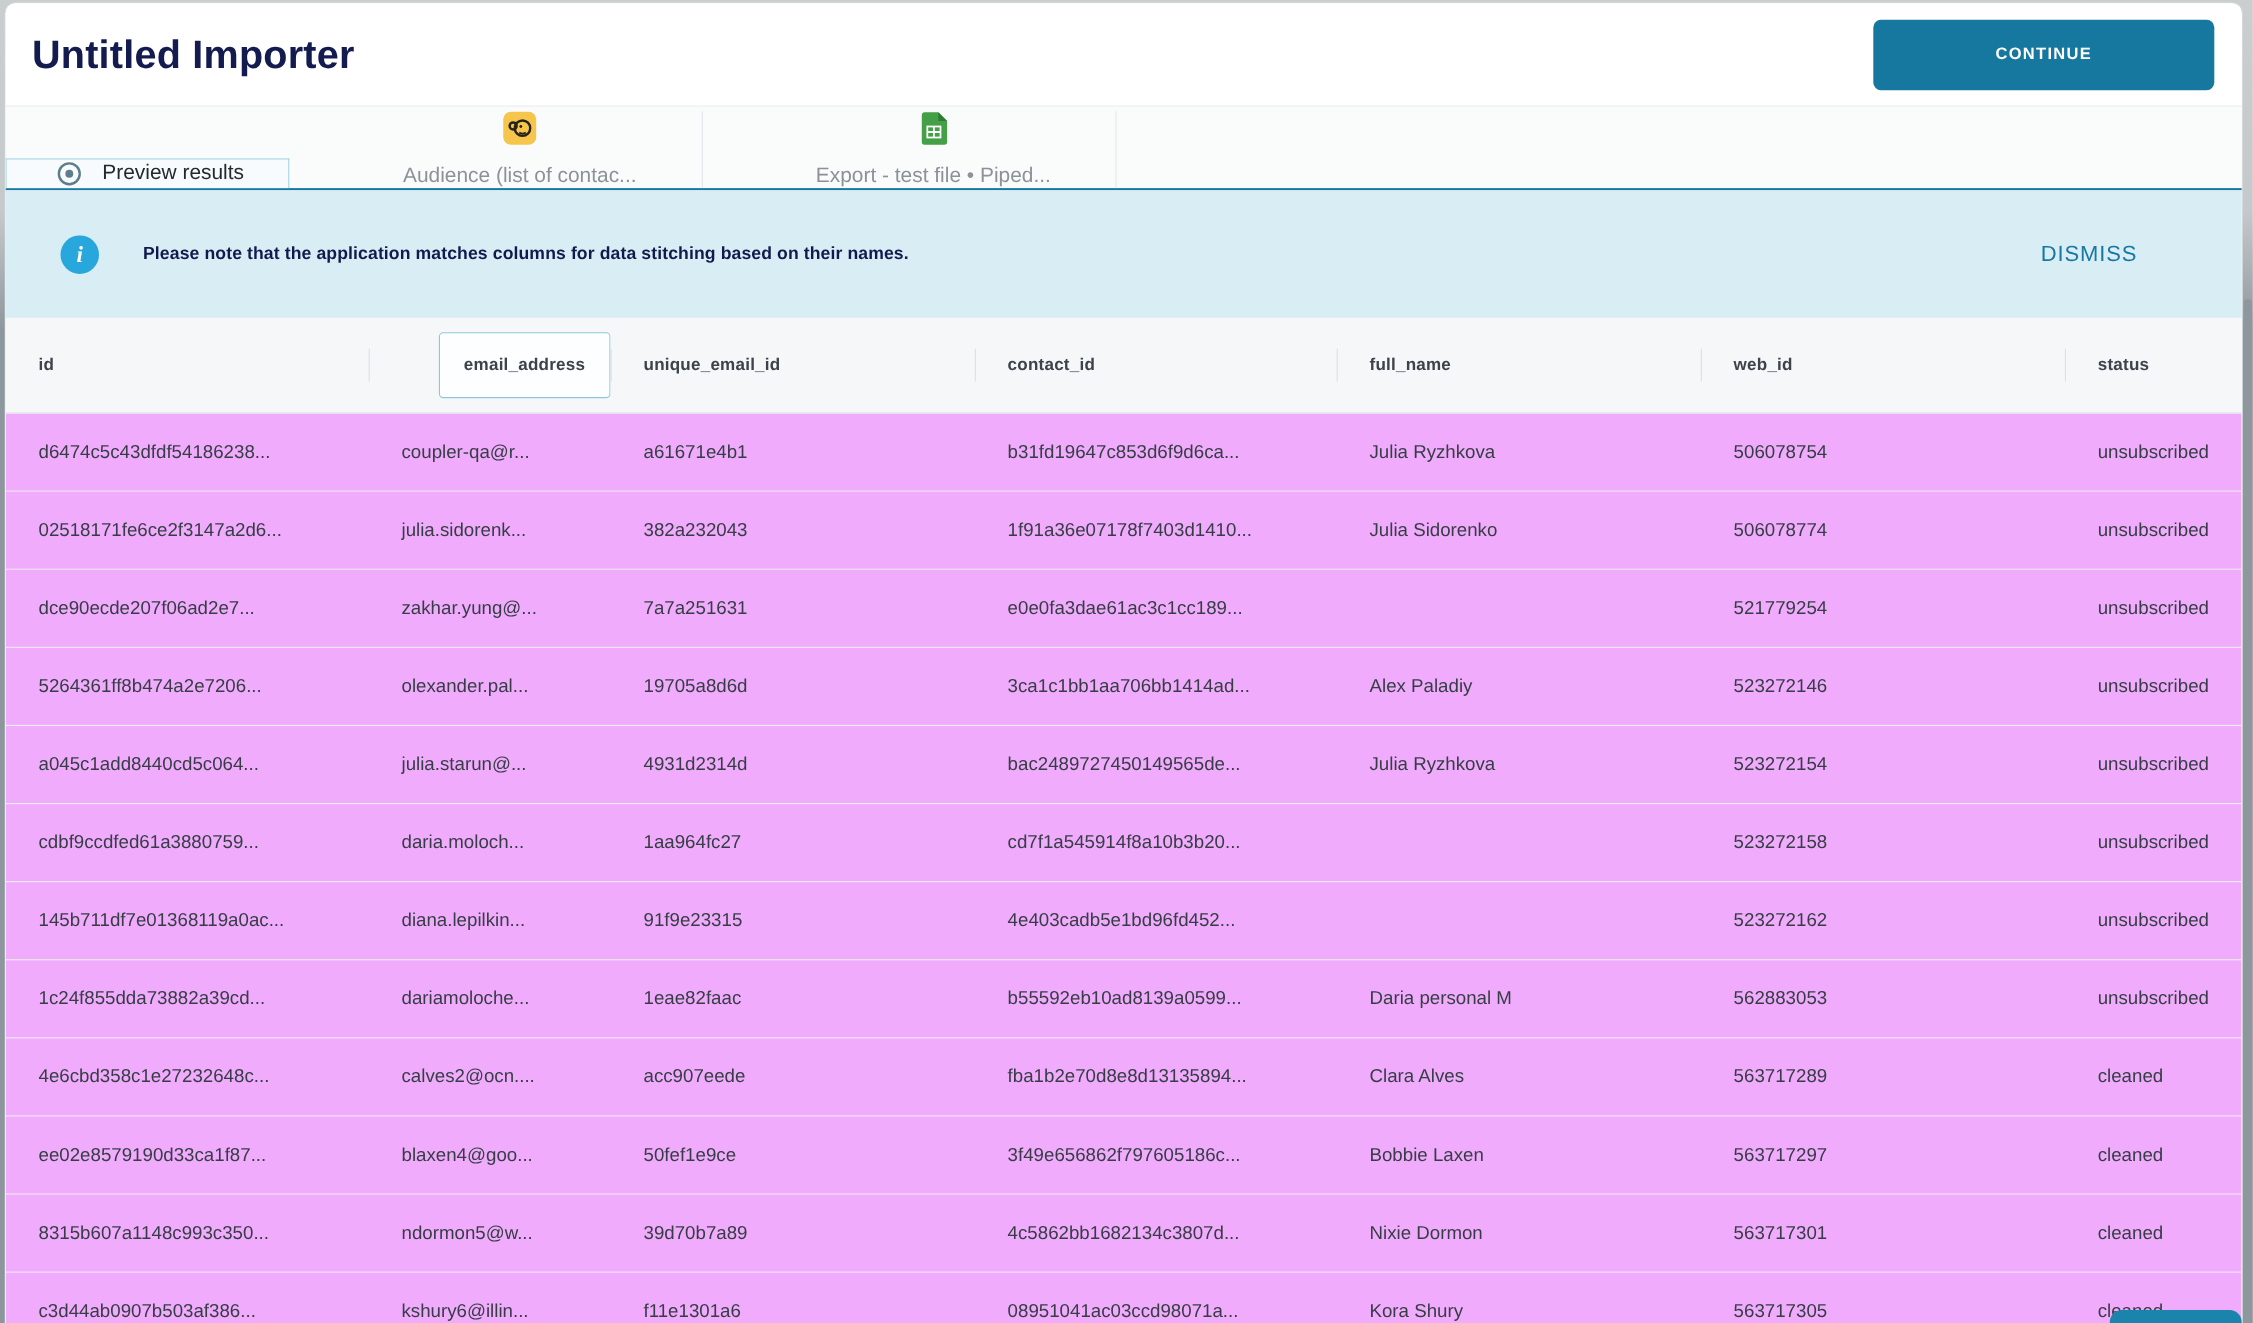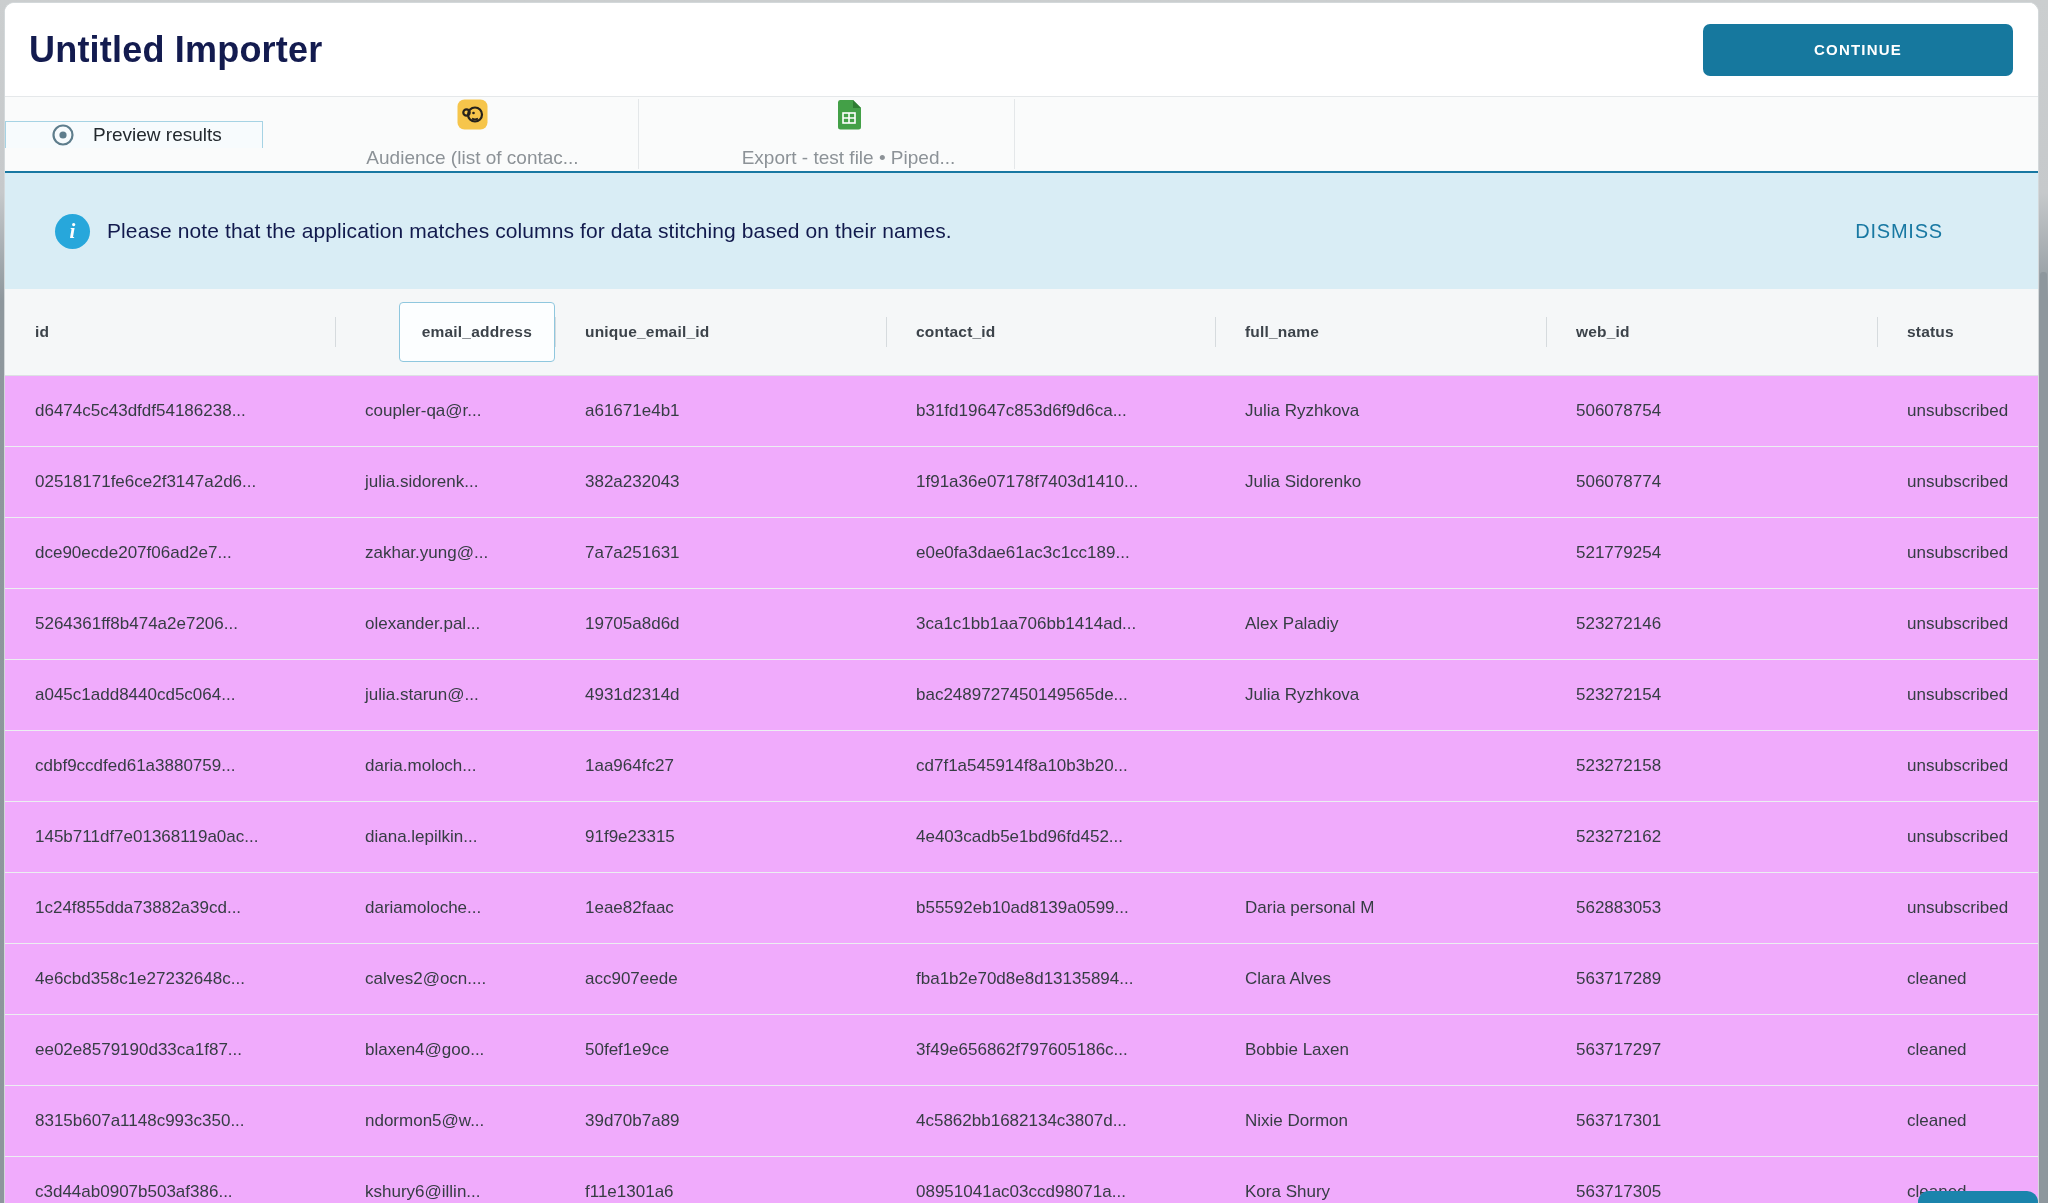--- a/index.html
+++ b/index.html
@@ -15,27 +15,27 @@
     display:flex;flex-direction:column;
   }
   
   .app-header{
     height:93px;flex:0 0 auto;display:flex;align-items:center;
     border-bottom:1px solid #e5e8ea;background:#fff;padding:0 25px 0 24px;
   }
   .page-title{font-size:36px;font-weight:700;color:#131b4f;letter-spacing:.2px;}
   .spacer{flex:1;}
   .continue-btn{
-    width:310px;height:52px;border:none;border-radius:7px;cursor:pointer;
+    width:310px;height:64px;border:none;border-radius:7px;cursor:pointer;
     background:#16789e;color:#ffffff;font-family:"Liberation Sans",sans-serif;
     font-size:15px;font-weight:700;letter-spacing:1.2px;
   }
   
   .tabbar{
-    height:74px;flex:0 0 auto;display:flex;align-items:center;
+    height:74px;flex:0 0 auto;display:flex;align-items:flex-end;
     background:#fafbfb;border-bottom:2px solid #1878a2;
   }
   .tab{
     display:flex;align-items:center;gap:17px;padding-left:44px;
     box-sizing:border-box;cursor:pointer;position:relative;
   }
   .tab .tab-label{font-size:19px;color:#8c9297;white-space:nowrap;overflow:hidden;text-overflow:ellipsis;}
   .tab.active{
     width:258px;background:#f7fbfd;border:1px solid #a6d3e4;border-bottom:none;
   }
@@ -47,21 +47,21 @@
   .banner{
     height:116px;flex:0 0 auto;background:#d9edf5;display:flex;align-items:center;
     padding:0 95px 0 50px;box-sizing:border-box;
   }
   .info-icon{
     width:35px;height:35px;border-radius:50%;background:#27a7db;color:#fff;
     display:flex;align-items:center;justify-content:center;flex:0 0 auto;
     font-family:"Liberation Serif",serif;font-style:italic;font-weight:700;font-size:21px;
   }
   .banner-message{
-    margin-left:17px;font-size:21px;font-weight:400;color:#121a4d;flex:1;letter-spacing:.1px;
+    margin-left:40px;font-size:16px;font-weight:700;color:#121a4d;flex:1;letter-spacing:.1px;
   }
   .dismiss-btn{
     background:none;border:none;cursor:pointer;padding:0;
     font-family:"Liberation Sans",sans-serif;
     color:#1878a2;font-size:20px;font-weight:400;letter-spacing:.8px;white-space:nowrap;margin-left:32px;
   }
   
   .table{flex:1;display:flex;flex-direction:column;overflow:hidden;background:#fff;}
   .thead{
     height:86px;flex:0 0 auto;background:#f5f7f8;border-bottom:1px solid #dce1e3;

